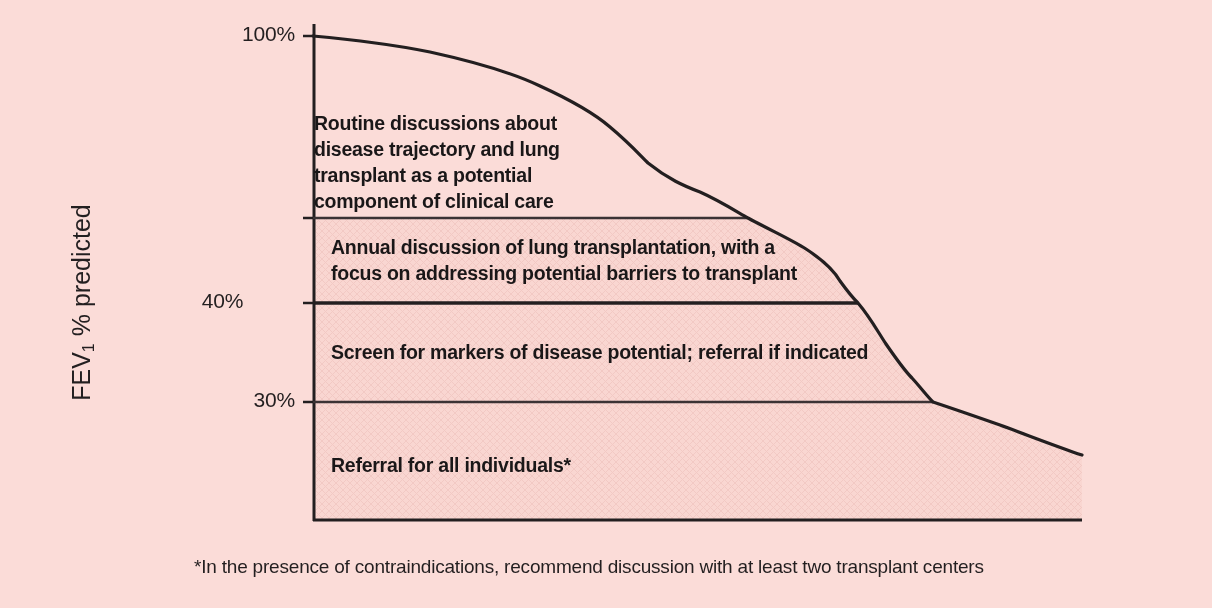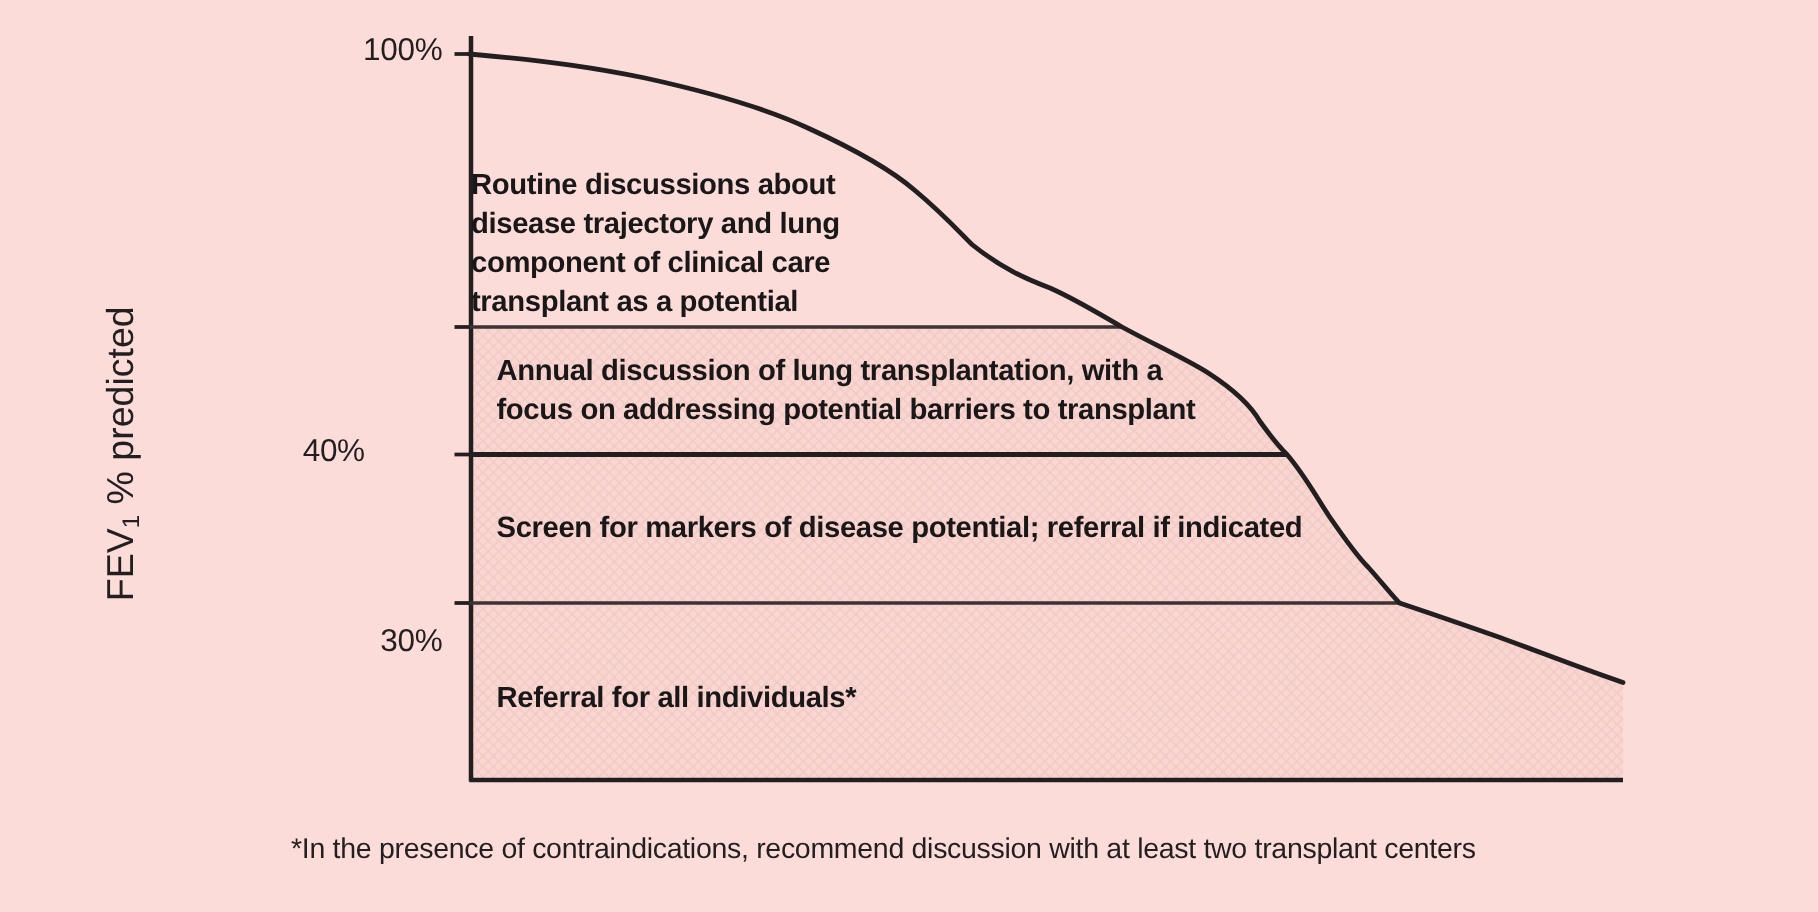--- a/index.html
+++ b/index.html
@@ -139,27 +139,27 @@
              C 897,360 905,371 912,378
              C 921,388 928,397 933,402
              C 960,411 980,418 1000,425
              C 1030,436 1058,447 1082,455" fill="none" stroke="#231f20" stroke-width="3.2" stroke-linecap="round"></path>
   </svg>
 
   <div id="y-axis-title"><span>FEV</span><sub>1</sub><span> % predicted</span></div>
 
   <div class="axis-tick-label" style="left:150px; top:22px; width:145px;">100%</div>
   <div class="axis-tick-label" style="left:150px; top:289px; width:145px;text-align:center;">40%</div>
-  <div class="axis-tick-label" style="left:150px; top:388px; width:145px;margin-top:28px;">30%</div>
+  <div class="axis-tick-label" style="left:150px; top:388px; width:145px;">30%</div>
 
   <div class="band-text" style="left:314px; top:98px; width:300px;margin-top:12px;">
     <div>Routine discussions about</div>
     <div>disease trajectory and lung</div>
+    <div>transplant as a potential</div>
     <div>component of clinical care</div>
-    <div>transplant as a potential</div>
   </div>
 
   <div class="band-text" style="left:331px; top:234px; width:520px;">
     <div>Annual discussion of lung transplantation, with a</div>
     <div>focus on addressing potential barriers to transplant</div>
   </div>
 
   <div class="band-text" style="left:331px; top:339px; width:580px;">
     <div>Screen for markers of disease potential; referral if indicated</div>
   </div>

